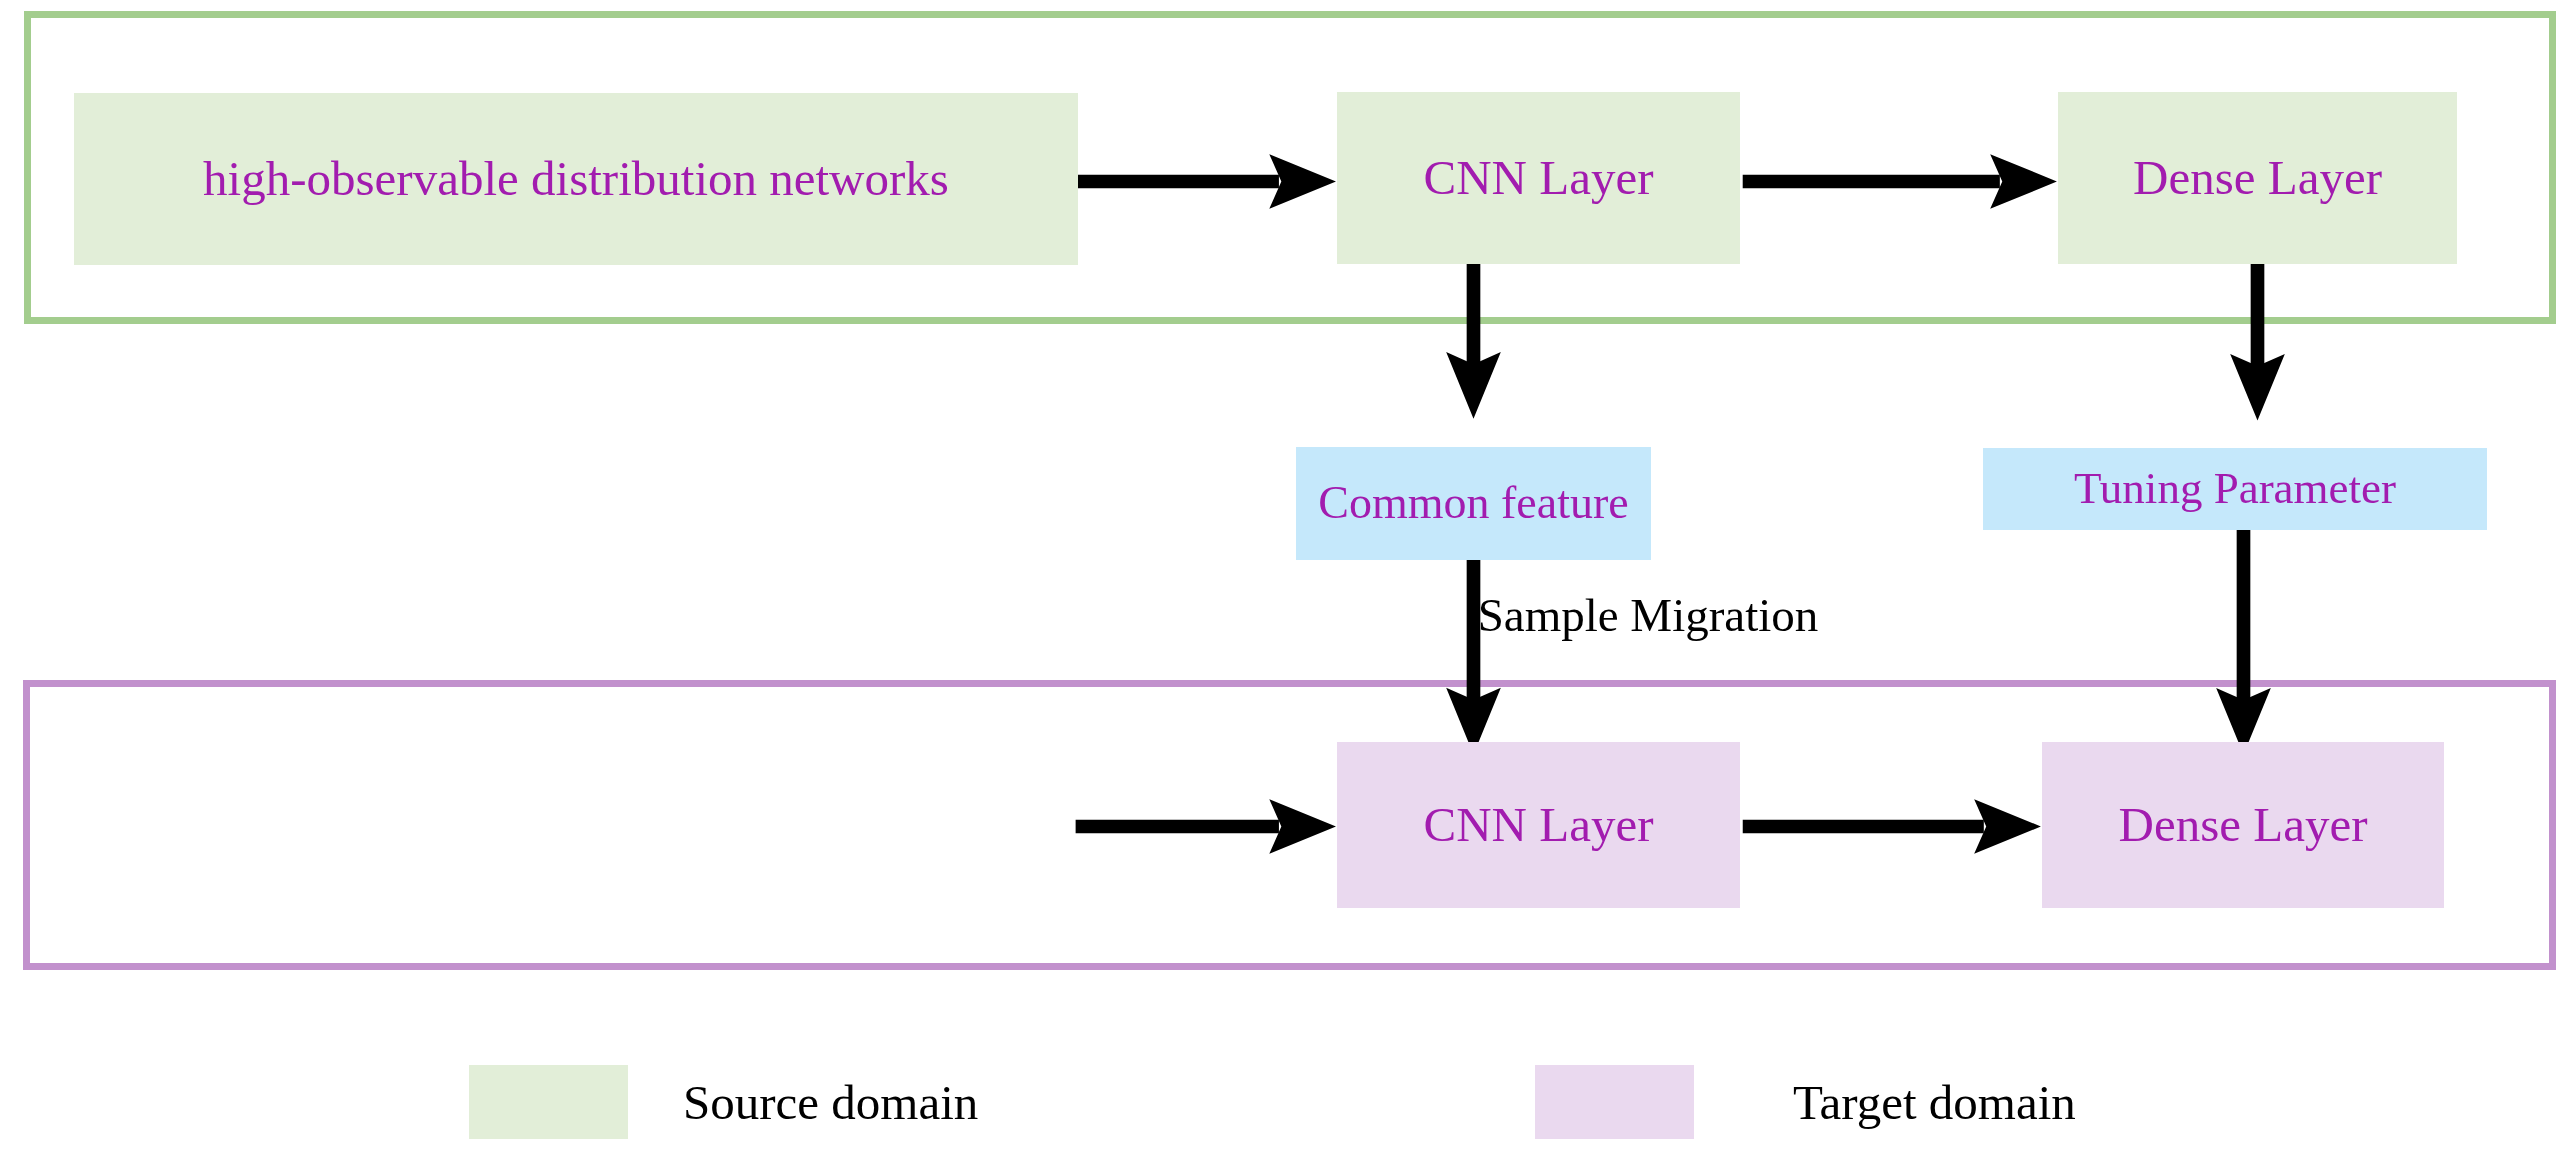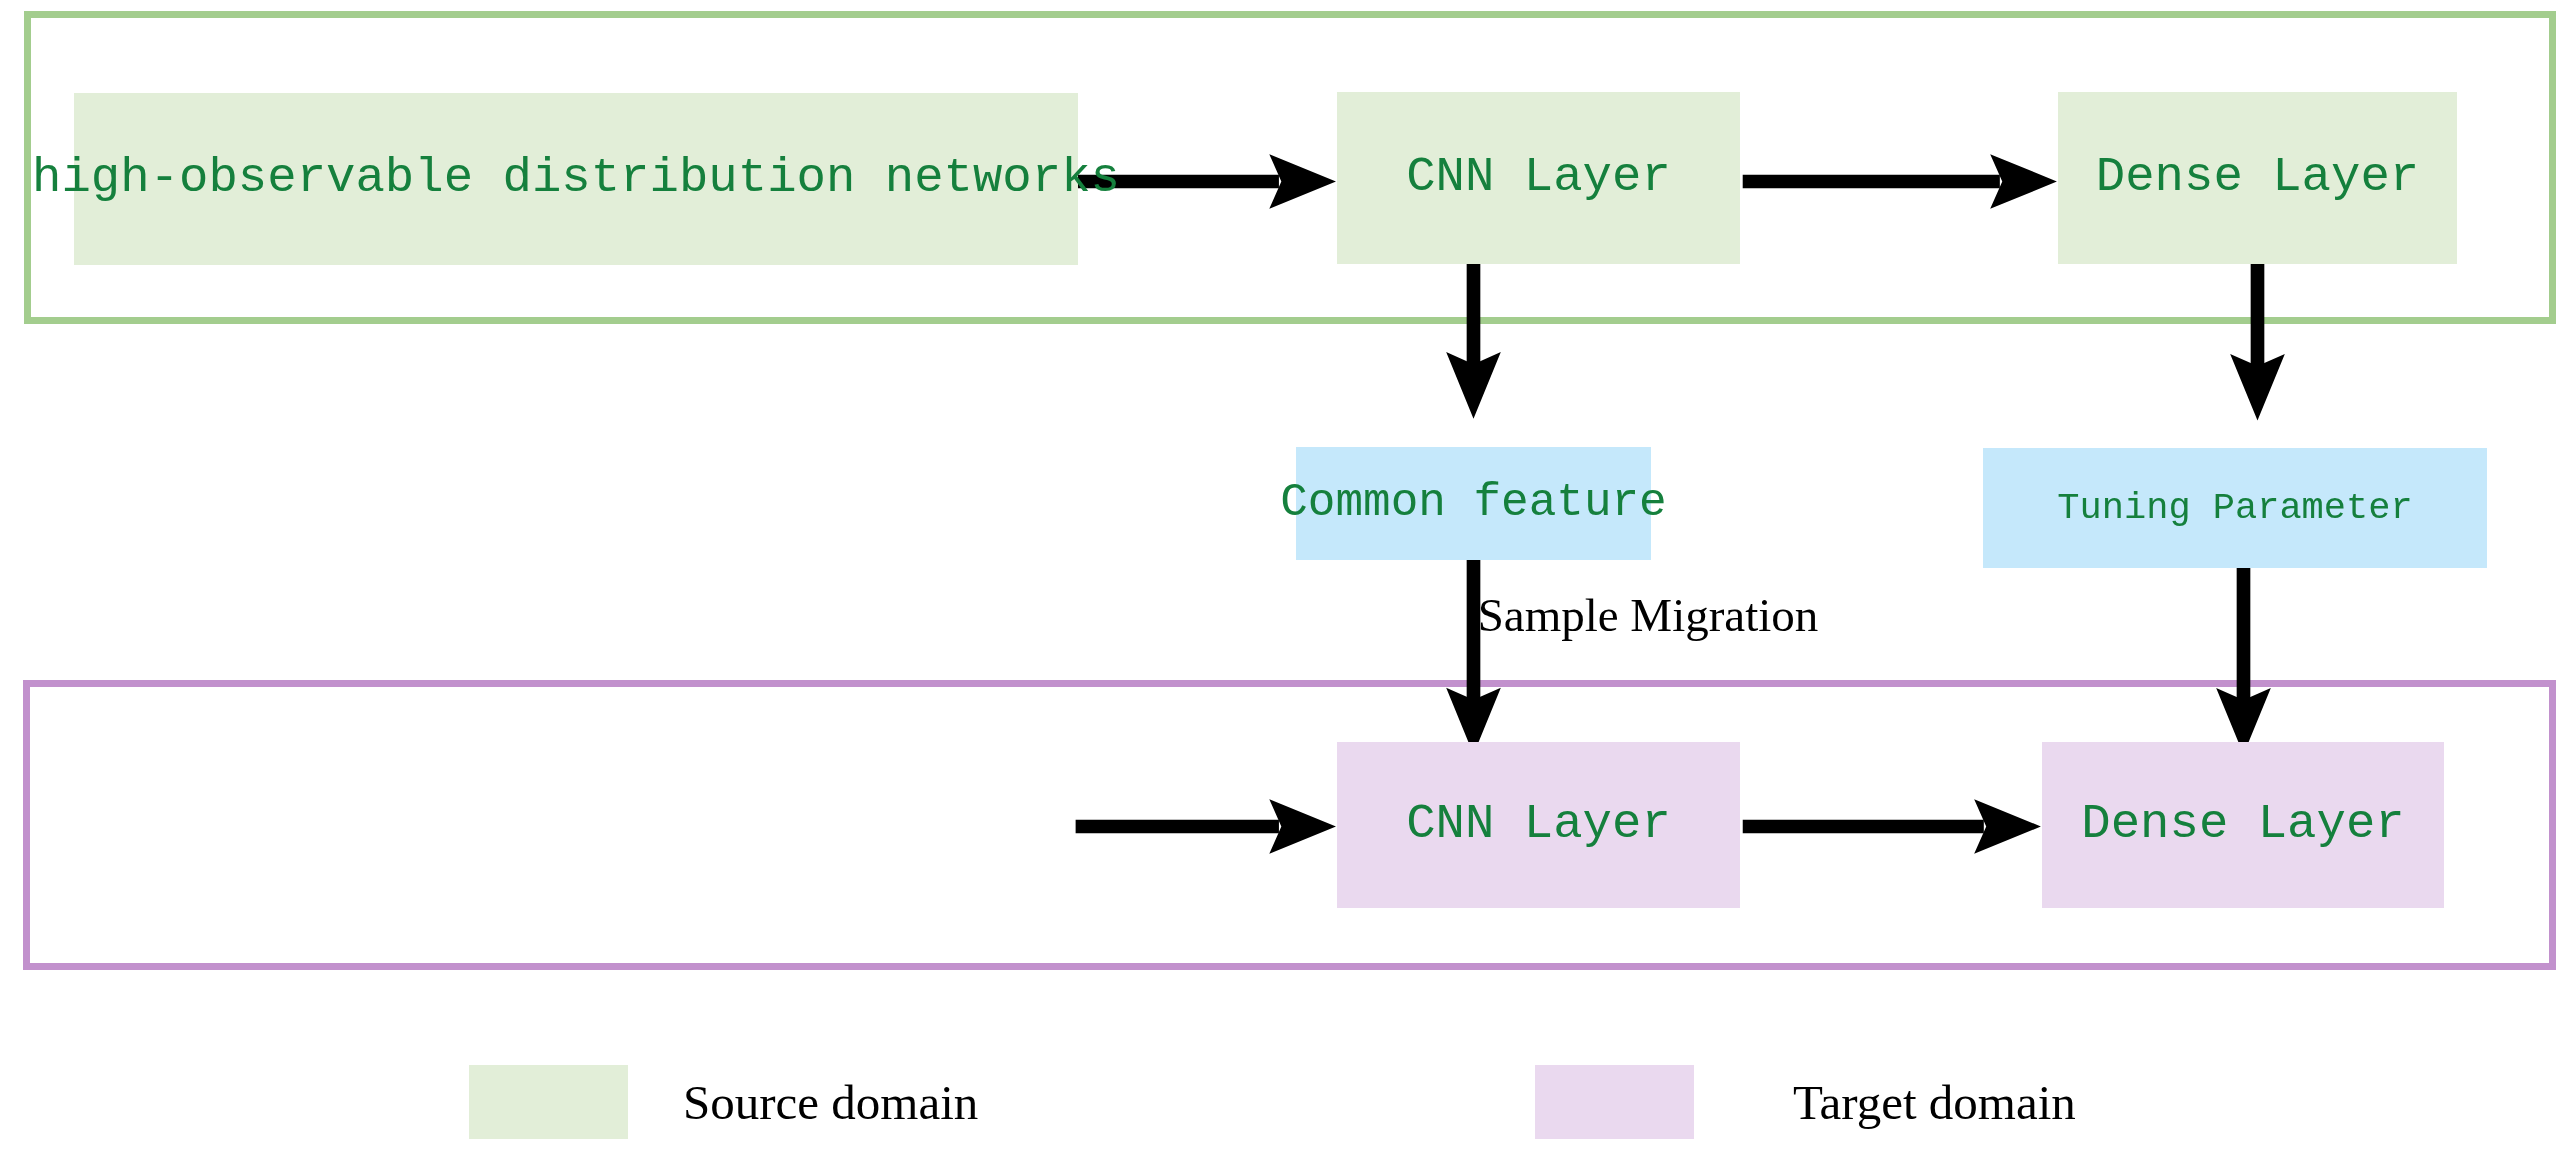--- a/index.html
+++ b/index.html
@@ -40,37 +40,36 @@
   }
 
   
   .node {
     position: absolute;
     box-sizing: border-box;
     display: flex;
     align-items: center;
     justify-content: center;
     text-align: center;
-    color: #15803d;
+    color: #a21caf;
     line-height: 1.1;
     white-space: nowrap;
-    font-family: Liberation Mono, monospace;
   }
   .node.green  { background: #e2eed8; }
   .node.purple { background: #ead9ef; }
   .node.blue   { background: #c5e8fb; margin-top: 32px; }
 
   
   #src-input { left: 74px;  top: 93px; width: 1004px; height: 172px; font-size: 49px; }
   #src-cnn   { left: 1337px;top: 92px; width: 403px;  height: 172px; font-size: 49px; }
   #src-dense { left: 2058px;top: 92px; width: 399px;  height: 172px; font-size: 49px; }
 
   
   #common-feature   { left: 1296px; top: 415px; width: 355px; height: 113px; font-size: 46px; }
-  #tuning-parameter { left: 1983px; top: 416px; width: 504px; height: 120px; font-size: 37px; }
+  #tuning-parameter { left: 1983px; top: 416px; width: 504px; height: 82px; font-size: 45px; }
 
   
   #tgt-input { left: 89px;  top: 742px; width: 990px; height: 166px; font-size: 49px; }
   #tgt-cnn   { left: 1337px; top: 742px; width: 403px;  height: 166px; font-size: 49px; }
   #tgt-dense { left: 2042px; top: 742px; width: 402px;  height: 166px; font-size: 49px; }
 
   
   .arrow {
     position: absolute;
     overflow: visible;

